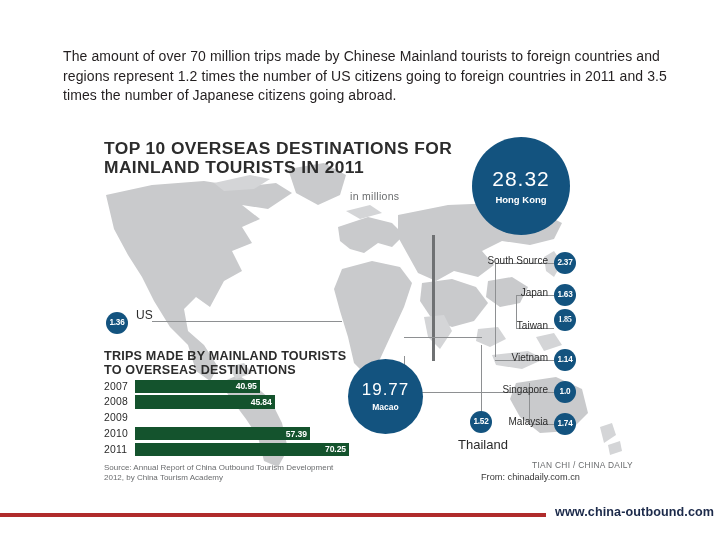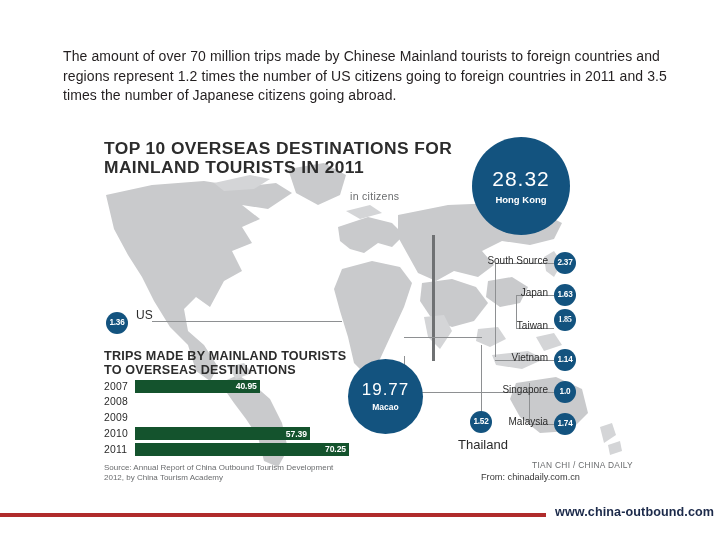--- a/index.html
+++ b/index.html
@@ -169,21 +169,21 @@
       <path class="land" d="M424 252 L464 246 L490 258 L496 282 L478 300 L448 302 L428 286 L418 268 Z"></path>
 
       <path class="land2" d="M508 296 L520 292 L524 304 L512 312 Z"></path>
       <path class="land2" d="M516 314 L528 310 L530 320 L518 324 Z"></path>
 
       <path class="land2" d="M452 126 L462 120 L470 132 L462 146 L454 140 Z"></path>
     </svg>
   </div>
 
   <div id="ig-title">TOP 10 OVERSEAS DESTINATIONS FOR MAINLAND TOURISTS IN 2011</div>
-  <div id="ig-sub">in citizens</div>
+  <div id="ig-sub">in millions</div>
 
   <div class="conn" style="left:340px;top:104px;width:2.5px;height:126px;"></div>
   <div class="conn thin" style="left:403px;top:132px;width:1.2px;height:94px;"></div>
   <div class="conn thin" style="left:403px;top:132px;width:59px;height:1.2px;"></div>
   <div class="conn thin" style="left:424px;top:164px;width:38px;height:1.2px;"></div>
   <div class="conn thin" style="left:424px;top:164px;width:1.2px;height:33px;"></div>
   <div class="conn thin" style="left:424px;top:197px;width:38px;height:1.2px;"></div>
   <div class="conn thin" style="left:403px;top:229px;width:59px;height:1.2px;"></div>
   <div class="conn thin" style="left:312px;top:225px;width:1.2px;height:36px;"></div>
   <div class="conn thin" style="left:312px;top:261px;width:150px;height:1.2px;"></div>
@@ -244,20 +244,25 @@
       <span class="bar-year">2007</span>
       <span class="bar-track">
         <span class="bar-fill" style="width:58.3%">
           <span class="bar-val">40.95</span>
         </span>
       </span>
     </div>
 
     <div class="bar-row">
       <span class="bar-year">2008</span>
+      <span class="bar-track">
+        <span class="bar-fill" style="width:65.3%">
+          <span class="bar-val">45.84</span>
+        </span>
+      </span>
     </div>
 
     <div class="bar-row">
       <span class="bar-year">2009</span>
     </div>
 
     <div class="bar-row">
       <span class="bar-year">2010</span>
       <span class="bar-track">
         <span class="bar-fill" style="width:81.7%">

